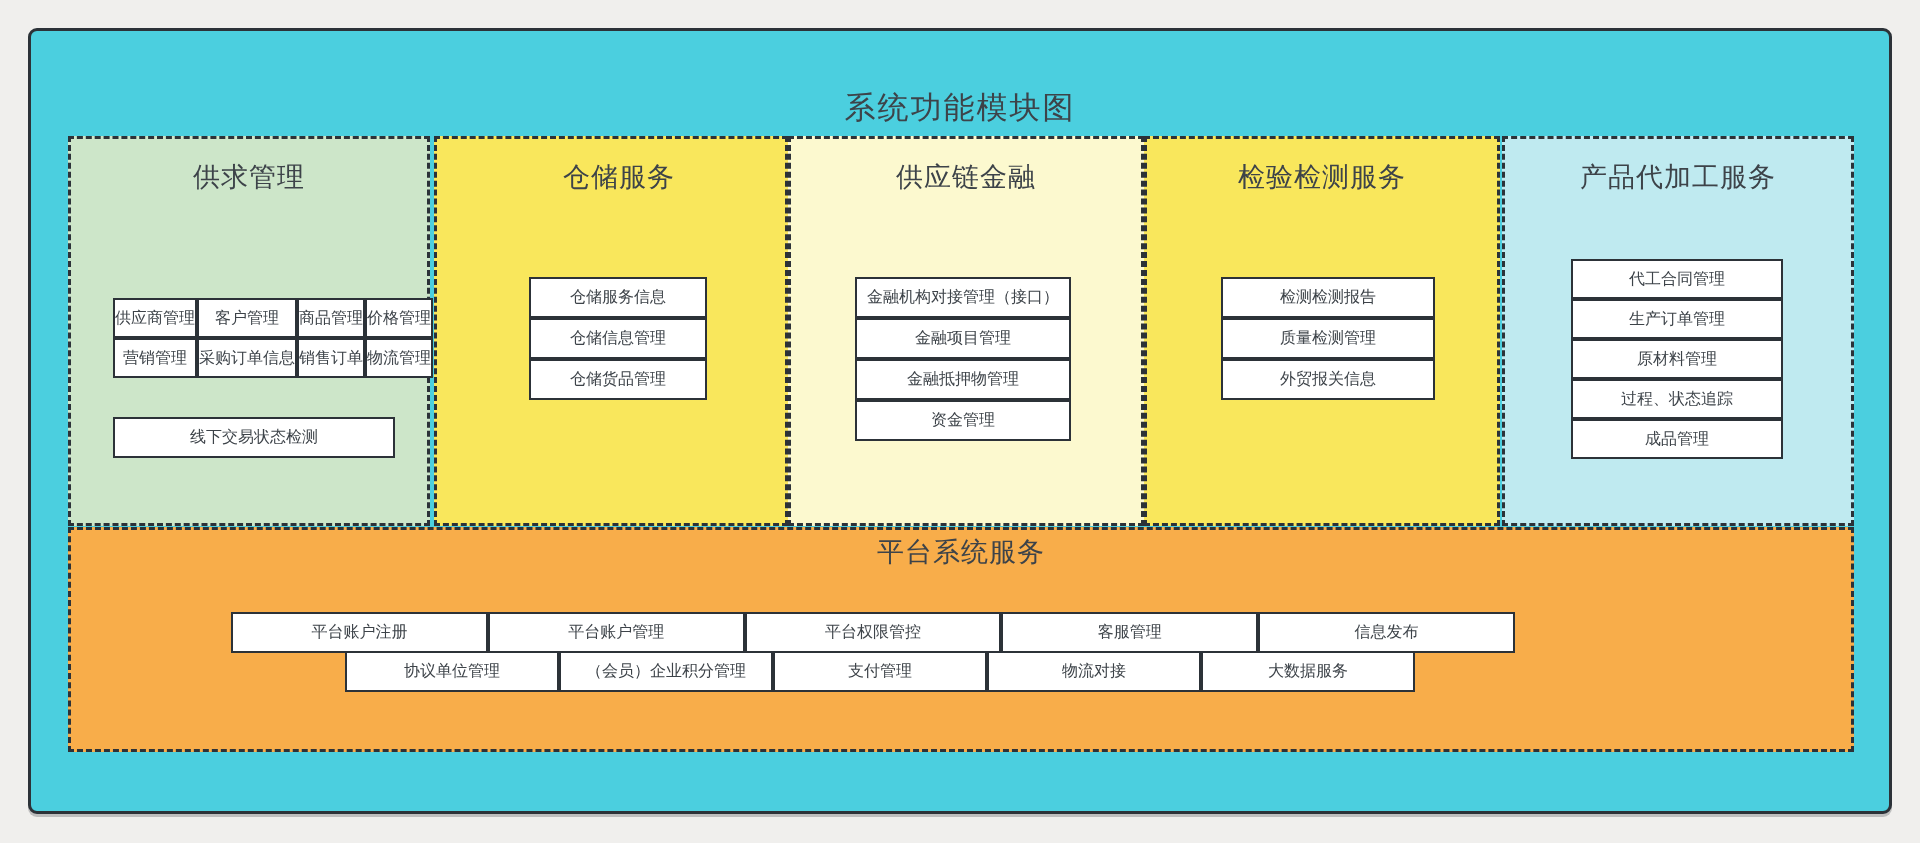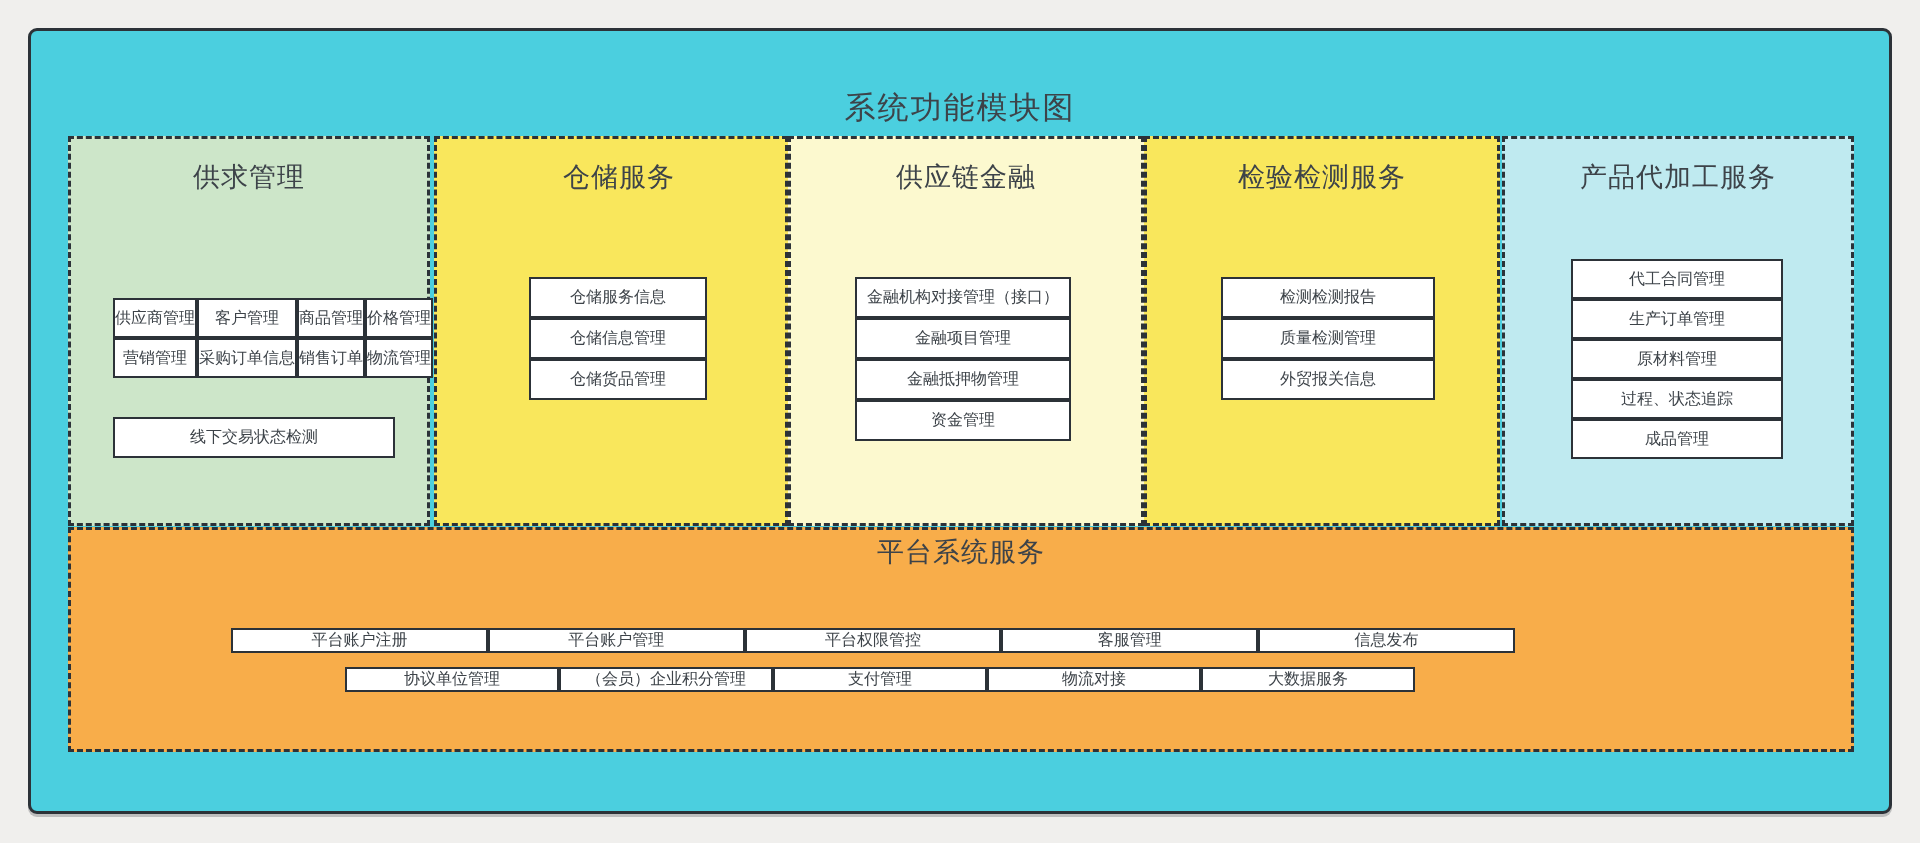--- a/index.html
+++ b/index.html
@@ -54,21 +54,21 @@
 
   .platform {
     position:absolute; left:37px; top:496px; width:1786px; height:225px;
     background:var(--orange,#f8ad4a);
     border:3px dashed var(--line,#2c3238);
   }
   .platform-title {
     margin-top:4px; text-align:center;
     font-size:27px; letter-spacing:1px; color:var(--text,#3d4349); font-weight:500;
   }
-  .plat-row { position:absolute; display:flex; height:41px;align-items:flex-end; }
+  .plat-row { position:absolute; display:flex; height:41px; }
   .plat-row .box { flex:1; }
   .plat-row-1 { left:160px; top:82px;  width:1284px; }
   .plat-row-2 { left:274px; top:121px; width:1070px; }
 </style>
 </head>
 <body>
 
 <div class="canvas">
 
   <div class="main-title">系统功能模块图</div>

